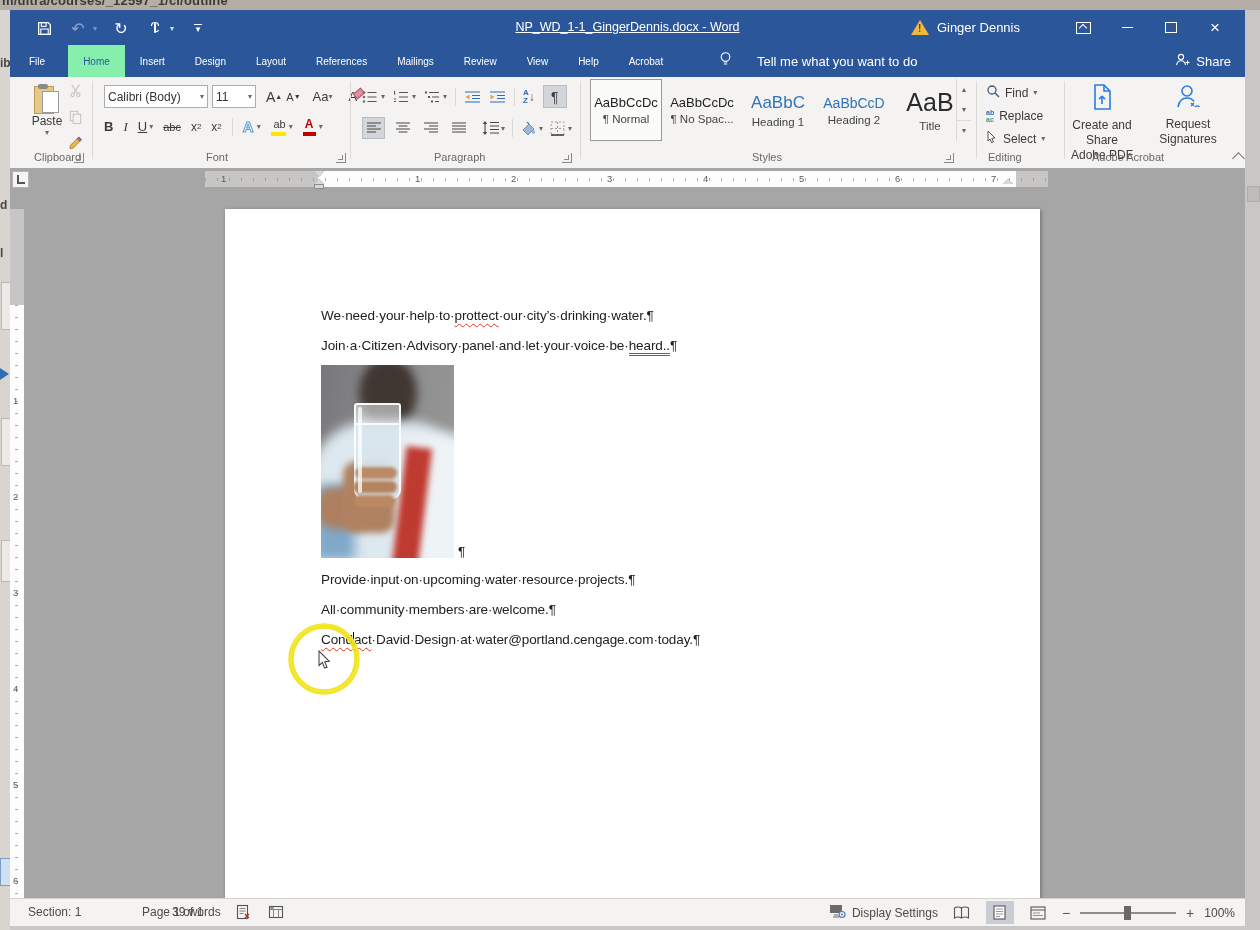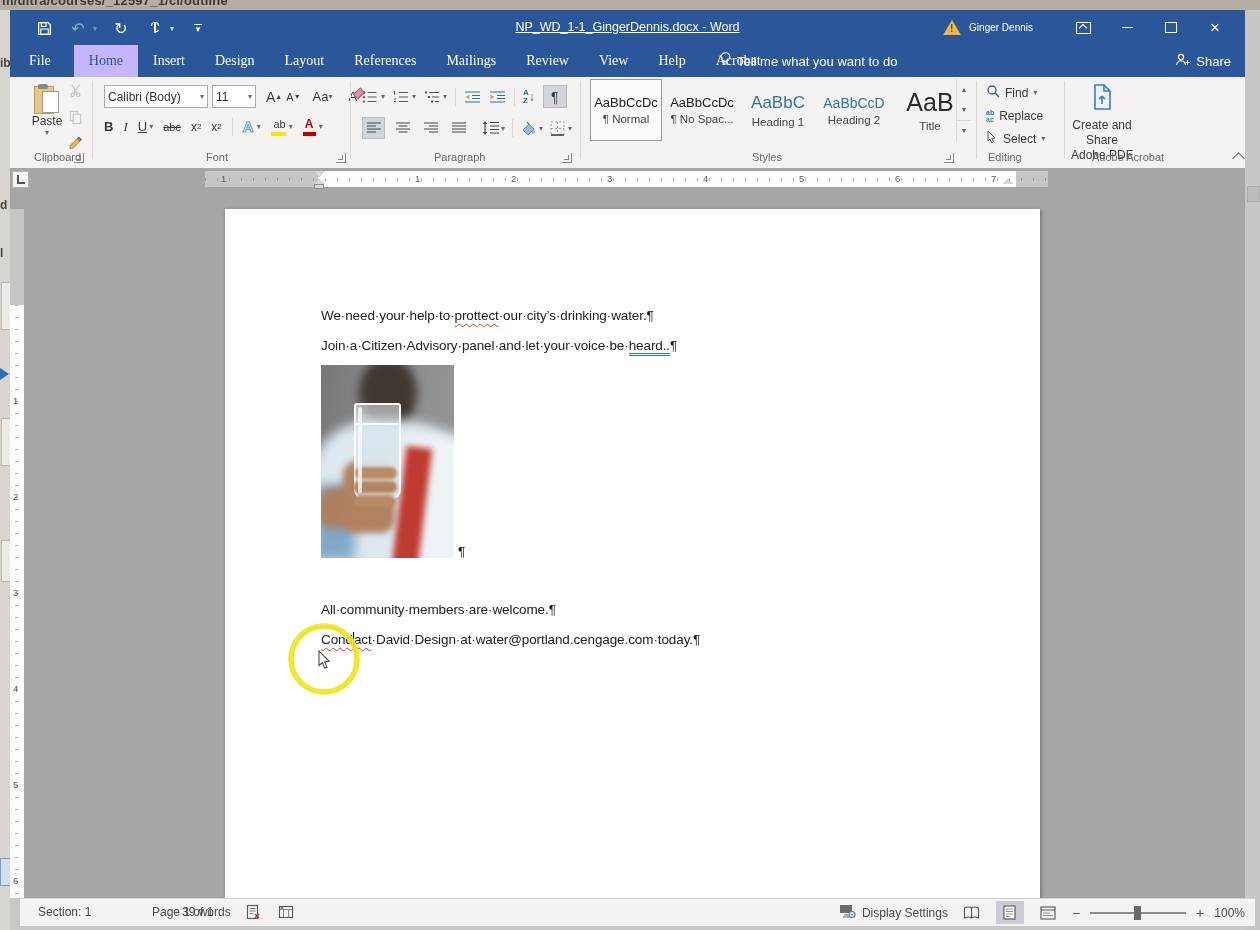--- a/index.html
+++ b/index.html
@@ -19,33 +19,33 @@
   .titlebar{position:absolute;left:10px;top:10px;width:1235px;height:35px;background:#2b579a;color:#fff;}
   .titlebar .title{position:absolute;left:0;right:0;top:10px;text-align:center;font-size:12.5px;color:#ffffff;text-decoration:underline;}
   .qat{position:absolute;left:24px;top:6px;display:flex;align-items:center;gap:14px;height:24px;}
   .qat .ic{display:inline-flex;align-items:center;justify-content:center;width:20px;height:20px;color:#fff;font-size:15px;}
   .qat .dim{opacity:.45;}
   .carr{font-size:8px;color:#cfe0f5;margin-left:-9px;}
   .tb-right{position:absolute;right:8px;top:0px;height:35px;display:flex;align-items:center;gap:0px;}
   .warn{position:relative;width:18px;height:15px;margin-right:8px;}
   .warn .tri{position:absolute;left:0;top:0;width:0;height:0;border-left:9px solid transparent;border-right:9px solid transparent;border-bottom:15px solid #efb73e;}
   .warn .ex{position:absolute;left:7px;top:3px;font-size:10px;font-weight:bold;color:#5a4510;}
-  .user-name{color:#fff;font-size:10px;margin-right:28px;}
+  .user-name{color:#fff;font-size:13px;margin-right:41px;}
   .winbtn{width:44px;height:35px;display:flex;align-items:center;justify-content:center;color:#fff;}
   .rdo-ic{width:13px;height:10px;border:1px solid #fff;position:relative;}
   .rdo-ic::after{content:"";position:absolute;left:3px;top:2px;width:5px;height:5px;border-left:1px solid #fff;border-top:1px solid #fff;transform:rotate(45deg);}
   .min-ic{width:11px;height:1px;background:#fff;}
   .max-ic{width:10px;height:9px;border:1px solid #fff;}
   .close-ic{font-size:17px;line-height:1;}
   
   .tabrow{position:absolute;left:10px;top:45px;width:1235px;height:32px;background:#2b579a;display:flex;align-items:stretch;}
-  .tab{padding:0 15px;display:flex;align-items:center;color:#fff;font-size:14px;cursor:default;font-family:Liberation Serif, serif;}
+  .tab{padding:0 15px;display:flex;align-items:center;color:#fff;font-size:10px;cursor:default;}
   .tab.file{background:#2b579a;padding:0 19px;margin-right:4px;}
-  .tab.active{background:#c4b5fd;color:#2b579a;}
-  .tellme{position:absolute;left:708px;top:0;height:32px;display:flex;align-items:center;gap:4px;color:#fff;font-size:13px;}
+  .tab.active{background:#86efac;color:#2b579a;}
+  .tellme{position:absolute;left:708px;top:0;height:32px;display:flex;align-items:center;gap:24px;color:#fff;font-size:13px;}
   .share{position:absolute;right:14px;top:0;height:32px;display:flex;align-items:center;gap:6px;color:#fff;font-size:13px;}
   
   .ribbon{position:absolute;left:10px;top:77px;width:1235px;height:91px;background:#f4f3f2;border-bottom:1px solid #d5d2cf;}
   .gdiv{position:absolute;top:4px;width:1px;height:78px;background:#dcdad7;}
   .glabel{position:absolute;top:74px;font-size:11px;color:#6b6967;white-space:nowrap;}
   .dlaunch{position:absolute;top:76px;width:9px;height:9px;border-right:1.5px solid #8a8886;border-bottom:1.5px solid #8a8886;}
   .dlaunch::after{content:"";position:absolute;right:2px;bottom:2px;width:4px;height:4px;border-right:1.5px solid #8a8886;border-bottom:1.5px solid #8a8886;}
   .chev-up{position:absolute;width:8px;height:8px;border-left:1.5px solid #6b6967;border-top:1.5px solid #6b6967;transform:rotate(45deg);}
   .btn{display:inline-flex;align-items:center;justify-content:center;color:#3b3a39;}
   .toggled{background:#d2d6db;border:1px solid #b6bcc4;}
@@ -108,21 +108,21 @@
   .ph-hand{left:22px;top:96px;width:52px;height:72px;background:#b08262;border-radius:14px;filter:blur(3px);}
   .ph-f1{left:34px;top:102px;width:42px;height:12px;background:#bb8a67;border-radius:6px;filter:blur(1.5px);}
   .ph-f2{left:32px;top:116px;width:44px;height:12px;background:#b5835f;border-radius:6px;filter:blur(1.5px);}
   .ph-f3{left:33px;top:130px;width:41px;height:12px;background:#ba8964;border-radius:6px;filter:blur(1.5px);}
   .ph-glass{left:33px;top:38px;width:47px;height:96px;border:2px solid rgba(250,252,253,.95);border-radius:3px 3px 9px 9px;background:linear-gradient(180deg,rgba(242,246,249,.55),rgba(224,233,239,.68));box-sizing:border-box;}
   .ph-water{left:35px;top:58px;width:43px;height:74px;background:rgba(214,227,235,.75);border-top:2px solid rgba(250,253,255,.9);border-radius:0 0 8px 8px;}
   .ph-shine{left:37px;top:42px;width:4px;height:86px;background:rgba(255,255,255,.75);border-radius:2px;}
   
   .cursor-arrow{position:absolute;z-index:5;}
   
-  .statusbar{position:absolute;left:20px;top:898px;width:1235px;height:27px;background:#f4f3f2;border-top:1px solid #d5d2cf;font-size:12px;color:#4a4a4a;}
+  .statusbar{position:absolute;left:10px;top:898px;width:1235px;height:27px;background:#f4f3f2;border-top:1px solid #d5d2cf;font-size:12px;color:#4a4a4a;}
   .sb-item{position:absolute;top:6px;}
   .sb-right{position:absolute;right:10px;top:0;height:27px;display:flex;align-items:center;gap:10px;}
   .viewbtn{width:28px;height:23px;display:flex;align-items:center;justify-content:center;}
   .viewbtn.toggled{background:#c9cdd3;border:none;}
   .zoom-track{position:relative;width:96px;height:2px;background:#8f8d8b;}
   .zoom-thumb{position:absolute;left:44px;top:-6px;width:7px;height:14px;background:#6b6967;}
   .zoomsign{font-size:14px;color:#555;}
 </style>
 </head>
 <body>
@@ -462,20 +462,30 @@
     <div class="abs" style="left:1046px;top:6px;display:flex;">
       <div class="bigbtn">
         <span><svg width="26" height="28" viewBox="0 0 26 28">
               <path d="M6 2h9l6 6v18H6z" fill="none" stroke="#2a7de1" stroke-width="1.6"></path>
               <path d="M15 2v6h6" fill="none" stroke="#2a7de1" stroke-width="1.6"></path>
               <path d="M13 21v-7M13 13l-3 3.2M13 13l3 3.2" stroke="#2a7de1" stroke-width="1.6" fill="none"></path>
             </svg></span>
         <span style="margin-top:3px;">Create and Share</span>
         <span>Adobe PDF</span>
       </div>
+      <div class="bigbtn" style="width:80px;">
+        <span><svg width="28" height="28" viewBox="0 0 28 28">
+              <circle cx="13" cy="8" r="5" fill="none" stroke="#2a7de1" stroke-width="1.6"></circle>
+              <path d="M4 24c1-6 4.5-9 9-9 3 0 5.5 1.2 7 3.5" fill="none" stroke="#2a7de1" stroke-width="1.6"></path>
+              <path d="M17 20l3 3M20 20l-3 3" stroke="#2a7de1" stroke-width="1.4"></path>
+              <path d="M21 24c1.5-1.5 3-1.5 4.5 0" fill="none" stroke="#2a7de1" stroke-width="1.4"></path>
+            </svg></span>
+        <span style="margin-top:2px;">Request</span>
+        <span>Signatures</span>
+      </div>
     </div>
     <div class="glabel" style="left:1082px;">Adobe Acrobat</div>
 
     <span class="chev-up" style="left:1224px;top:77px;"></span>
   </div>
 
   <div class="docbg"></div>
 
   <div class="tabsel"></div>
 
@@ -529,20 +539,21 @@
       <circle cx="39" cy="39" r="33" fill="none" stroke="#f0e10a" stroke-width="5.5" opacity="0.9"></circle>
       <circle cx="39.5" cy="38" r="33.5" fill="none" stroke="#f4ea49" stroke-width="2" opacity="0.65"></circle>
     </svg>
 
     <svg class="cursor-arrow" style="left:93px;top:441px;" width="14" height="20">
       <path d="M1 1v14.5l3.4-3 2.2 5.6 2.4-1-2.3-5.4 4.6-.4z" fill="#fdfdfd" stroke="#4a4a4a" stroke-width="1.1"></path>
     </svg>
   <div class="para" style="left: 96px; top: 98px;"><span>We·need·your·help·to·</span><span class="seg-spell">prottect</span><span>·our·city’s·drinking·water.</span><span>¶</span></div>
       <div class="para" style="left: 96px; top: 128px;"><span>Join·a·Citizen·Advisory·panel·and·let·your·voice·be·</span><span class="seg-grammar">heard..</span><span>¶</span></div>
       <div class="para" style="left: 233px; top: 334px;"><span>¶</span></div>
+      <div class="para" style="left: 96px; top: 362px;"><span>Provide·input·on·upcoming·water·resource·projects.</span><span>¶</span></div>
       <div class="para" style="left: 96px; top: 392px;"><span>All·community·members·are·welcome.</span><span>¶</span></div>
       <div class="para" style="left: 96px; top: 422px;"><span class="seg-spell">Cond</span><span class="seg-caret"></span><span class="seg-spell">act</span><span>·David·Design·at·water@portland.cengage.com·today.</span><span>¶</span></div>
     </div>
 
   <div class="statusbar">
     <span class="sb-item" style="left:18px;">Section: 1</span>
     <span class="sb-item" style="left:88px;margin-left:44px;">Page 1 of 1</span>
     <span class="sb-item" style="left:162px;">39 words</span>
     <span class="sb-item" style="left:226px;top:5px;"><svg width="15" height="16" viewBox="0 0 15 16">
           <rect x="1.5" y="1.5" width="10" height="13" fill="none" stroke="#555" stroke-width="1.1"></rect>

